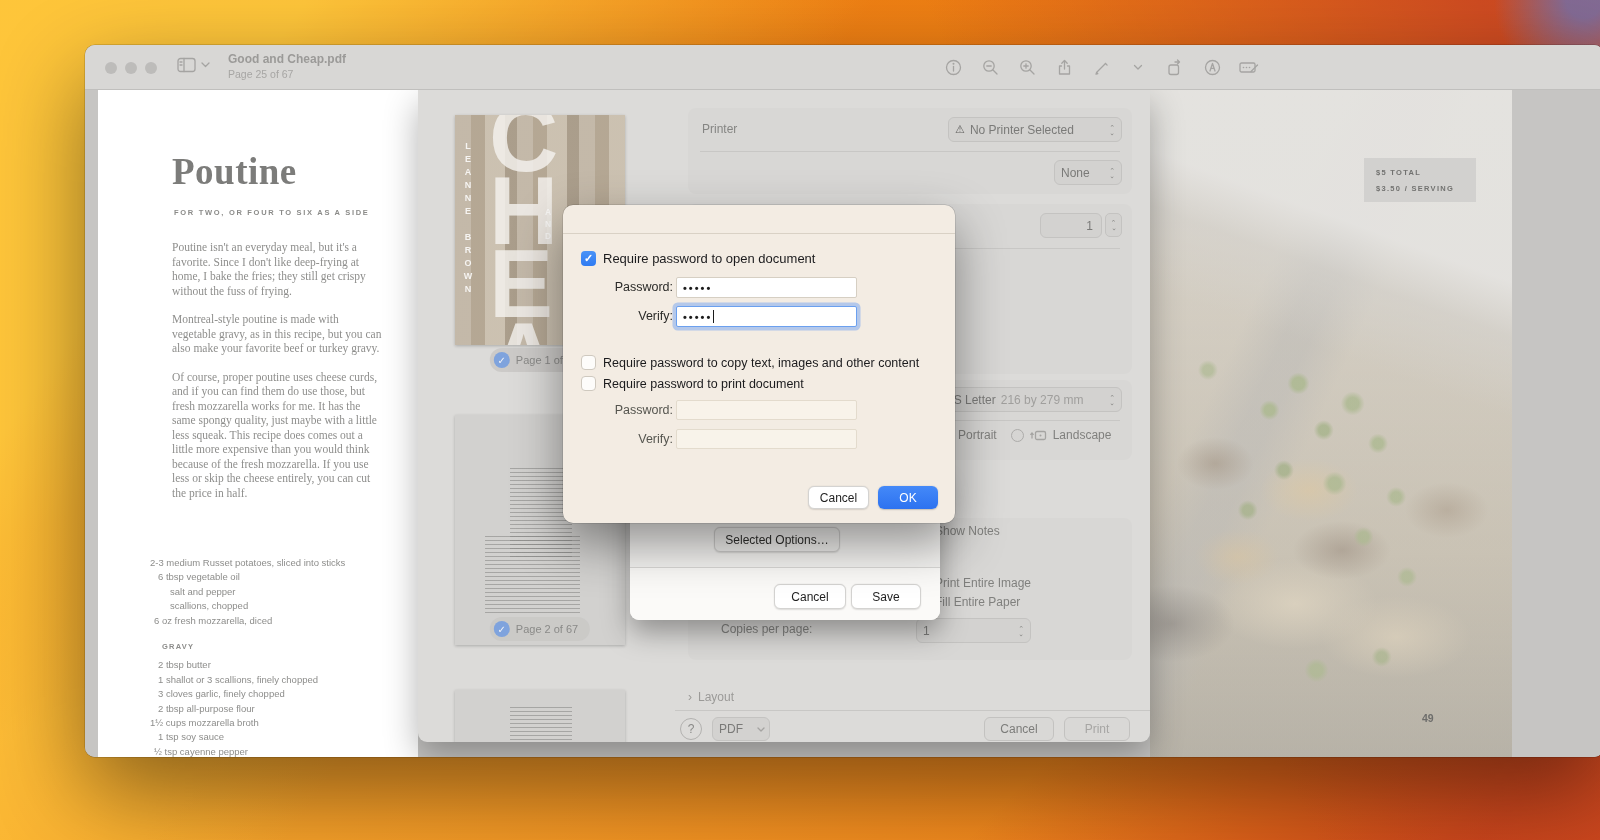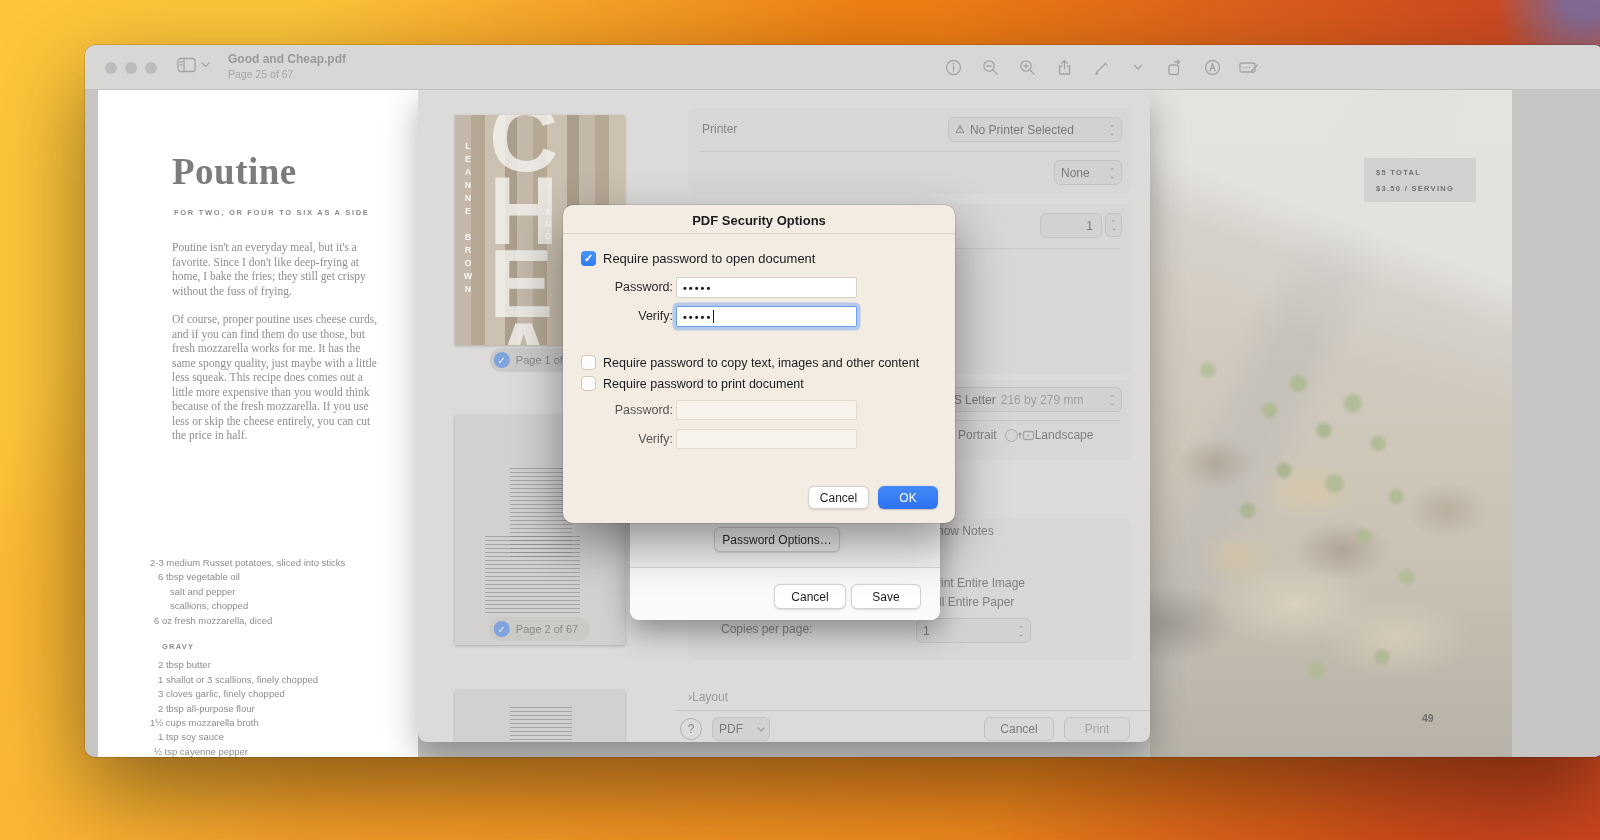--- a/index.html
+++ b/index.html
@@ -131,21 +131,21 @@
   .dd { position:absolute; height:25px; background:#d3d2d0; border:1px solid #c4c3c1; border-radius:6px;
     display:flex; align-items:center; padding:0 6px; gap:5px; font-size:12px; color:#7a7a78; }
   .updown { margin-left:auto; display:flex; flex-direction:column; align-items:center; line-height:5px; color:#8b8b89; font-size:7px; }
   .stepper { position:absolute; width:17px; height:24px; background:#d3d2d0; border:1px solid #c4c3c1; border-radius:5px;
     display:flex; flex-direction:column; align-items:center; justify-content:center; line-height:5px; color:#8b8b89; font-size:7px; }
   .radio { width:13px; height:13px; border-radius:50%; border:1px solid #adacaa; background:#d6d5d3; display:inline-block; }
   .radio.sel::after { content:""; display:block; width:5px; height:5px; border-radius:50%; background:#8f8f8d; margin:3px auto; }
   .cbx-dim { width:13px; height:13px; border-radius:3px; border:1px solid #b1b0ae; background:#d6d5d3; display:inline-block; }
   .btn-dim { position:absolute; height:24px; border-radius:6px; background:#d9d8d6; border:1px solid #c3c2c0;
     display:flex; align-items:center; justify-content:center; font-size:12px; color:#7c7c7a; }
-  .row-abs { position:absolute; display:flex; align-items:center; gap:0; font-size:12px; color:#80807e; }
+  .row-abs { position:absolute; display:flex; align-items:center; gap:6px; font-size:12px; color:#80807e; }
 
   
   .save-sheet { position:absolute; left:545px; top:385px; width:310px; height:145px; background:#f4f3f1;
     border-radius:0 0 9px 9px; box-shadow:0 12px 28px rgba(0,0,0,.35); }
   .save-div { position:absolute; left:0; right:0; top:92px; height:1px; background:#d9d8d6; }
   .save-bottom { position:absolute; left:0; right:0; top:93px; bottom:0; background:#fbfaf8; border-radius:0 0 9px 9px; }
   .btn-std { position:absolute; height:25px; border-radius:6px; background:#ffffff; border:1px solid #d4d3d1;
     box-shadow:0 .5px 1.5px rgba(0,0,0,.12); display:flex; align-items:center; justify-content:center;
     font-size:12px; color:#1f1f1f; }
   .btn-secopt { left:84px; top:52px; width:126px; background:#efeeec; border-color:#cecdcb; color:#2e2e2c; }
@@ -274,20 +274,21 @@
     </div>
   </div>
 
   <div class="content">
 
     <div class="page-left">
       <div class="p-head">Poutine</div>
       <div class="p-sub">FOR TWO, OR FOUR TO SIX AS A SIDE</div>
       <div class="p-paras">
         <p>Poutine isn't an everyday meal, but it's a favorite. Since I don't like deep-frying at home, I bake the fries; they still get crispy without the fuss of frying.</p>
+        <p>Montreal-style poutine is made with vegetable gravy, as in this recipe, but you can also make your favorite beef or turkey gravy.</p>
         <p>Of course, proper poutine uses cheese curds, and if you can find them do use those, but fresh mozzarella works for me. It has the same spongy quality, just maybe with a little less squeak. This recipe does comes out a little more expensive than you would think because of the fresh mozzarella. If you use less or skip the cheese entirely, you can cut the price in half.</p>
       </div>
       <ul class="ing">
         <li class="w14">2-3 medium Russet potatoes, sliced into sticks</li>
         <li class="w22">6 tbsp vegetable oil</li>
         <li class="ind">salt and pepper</li>
         <li class="ind">scallions, chopped</li>
         <li class="w18">6 oz fresh mozzarella, diced</li>
         <li class="gravy-h">GRAVY</li>
         <li class="w22">2 tbsp butter</li>
@@ -446,34 +447,33 @@
       <div class="btn-dim" style="left:566px; top:627px; width:70px;">
         <span>Cancel</span>
       </div>
       <div class="btn-dim" style="left:646px; top:627px; width:66px; color:#a7a6a4;">
         <span>Print</span>
       </div>
     </div>
 
     <div class="save-sheet">
       <div class="btn-std btn-secopt">
-        <span>Password Options…</span>
+        <span>Selected Options…</span>
       </div>
       <div class="save-div"></div>
       <div class="save-bottom"></div>
       <div class="btn-std btn-sv-cancel">
         <span>Cancel</span>
       </div>
       <div class="btn-std btn-sv-save">
         <span>Save</span>
       </div>
     </div>
 
     <div class="sec-dialog">
-      <div class="sec-title">PDF Security Options</div>
       <div class="sec-div"></div>
 
       <div class="sec-row" style="left:18px; top:46px;">
         <span class="cbx on">✓</span>
         <span>Require password to open document</span>
       </div>
 
       <div class="f-label" style="left:18px; top:75px;">Password:</div>
       <div class="field" style="left:113px; top:72px;">
         <span>•••••</span>

